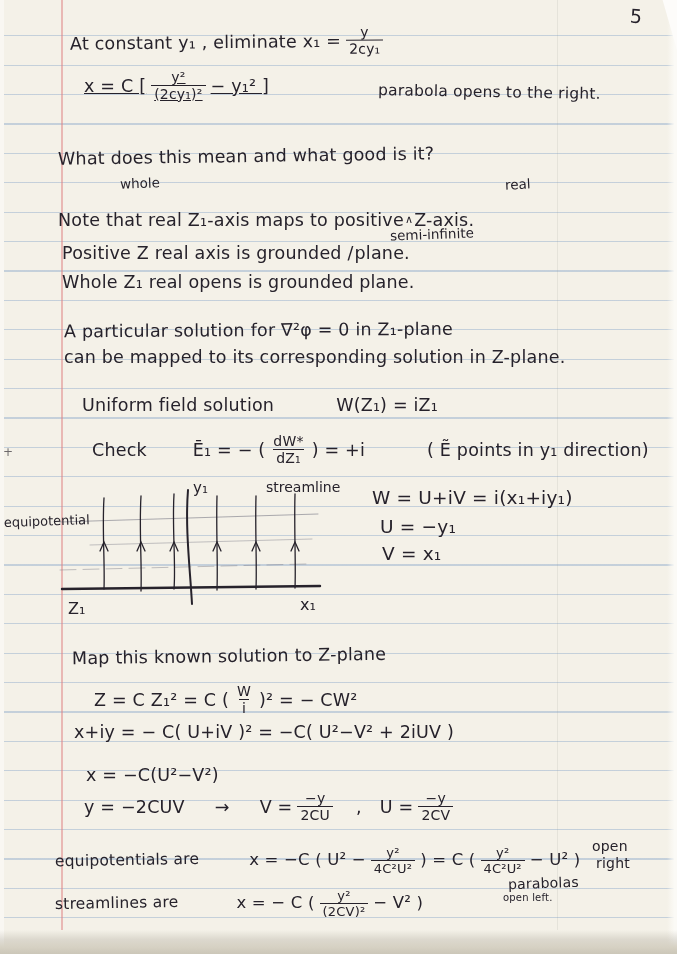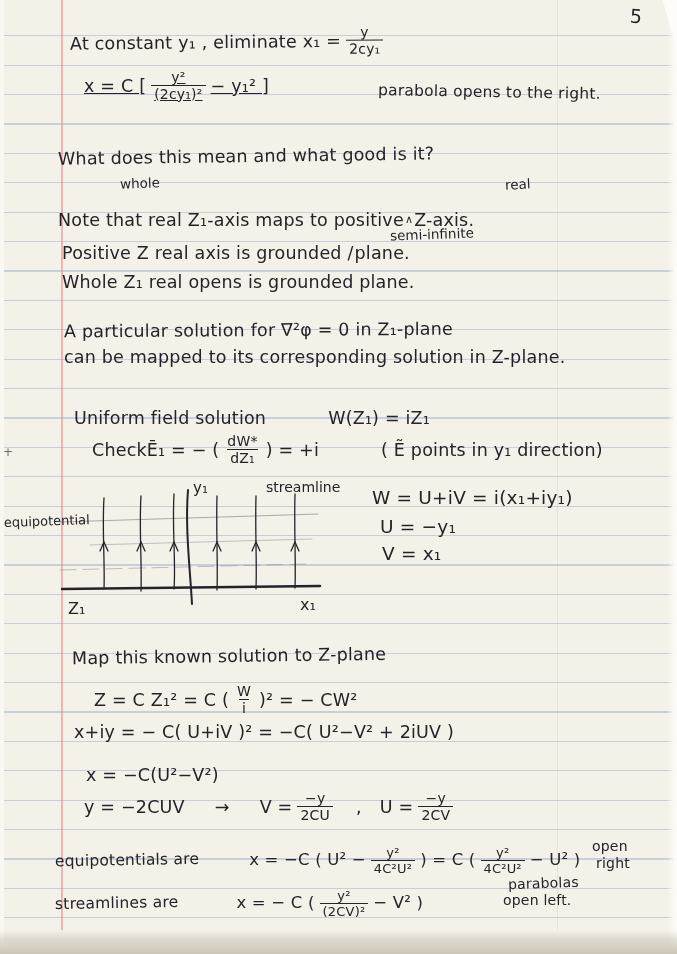--- a/index.html
+++ b/index.html
@@ -79,28 +79,28 @@
   <div class="hw row" style="left:62px;top:243px;">
     <span>Positive Z real axis is  grounded</span>&nbsp;
     <span class="slash">/</span>
     <span>plane.</span>
   </div>
   <div class="hw" style="left:62px;top:272px;">Whole Z₁ real opens is grounded plane.</div>
 
   <div class="hw" style="left:64px;top:320px;transform:rotate(-0.4deg);">A particular solution for ∇²φ = 0 in Z₁-plane</div>
   <div class="hw" style="left:64px;top:347px;">can be mapped to its corresponding solution in Z-plane.</div>
 
-  <div class="hw row" style="left:74px;top:395px;margin-top:13px;">
+  <div class="hw row" style="left:82px;top:395px;">
     <span>Uniform field solution</span>
     <span style="margin-left:62px;">W(Z₁) = iZ₁</span>
   </div>
 
   <div class="hw row" style="left:92px;top:434px;">
     <span>Check</span>
-    <span style="">Ē₁ = − (</span>
+    <span style="margin-left:46px;">Ē₁ = − (</span>
     <span class="frac">
       <span class="num">dW*</span>
       <span class="den">dZ₁</span>
     </span>
     <span>) = +i</span>
     <span style="margin-left:62px;">( Ẽ points in y₁ direction)</span>
   </div>
 
   <svg style="position:absolute;left:4px;top:478px;" width="362" height="144" viewBox="0 0 362 144">
 
@@ -187,19 +187,19 @@
   <div class="hw row" style="left:55px;top:889px;font-size:16.5px;">
     <span class="note-sm" style="transform:rotate(-1deg);">streamlines are</span>
     <span style="margin-left:58px;">x = − C (</span>
     <span class="frac" style="font-size:13px;">
       <span class="num">y²</span>
       <span class="den">(2CV)²</span>
     </span>
     <span>− V² )</span>
   </div>
   <div class="hw" style="left:508px;top:875px;font-size:14px;transform:rotate(-2deg);">parabolas</div>
-  <div class="hw" style="left:503px;top:892px;font-size:14px;">open left.</div>
+  <div class="hw" style="left:503px;top:892px;font-size:10px;">open left.</div>
 
   <div class="scan-left"></div>
   <div class="scan-right"></div>
   <div class="corner-tr"></div>
   <div class="scan-bottom"></div>
 </div>
 
 </body></html>

